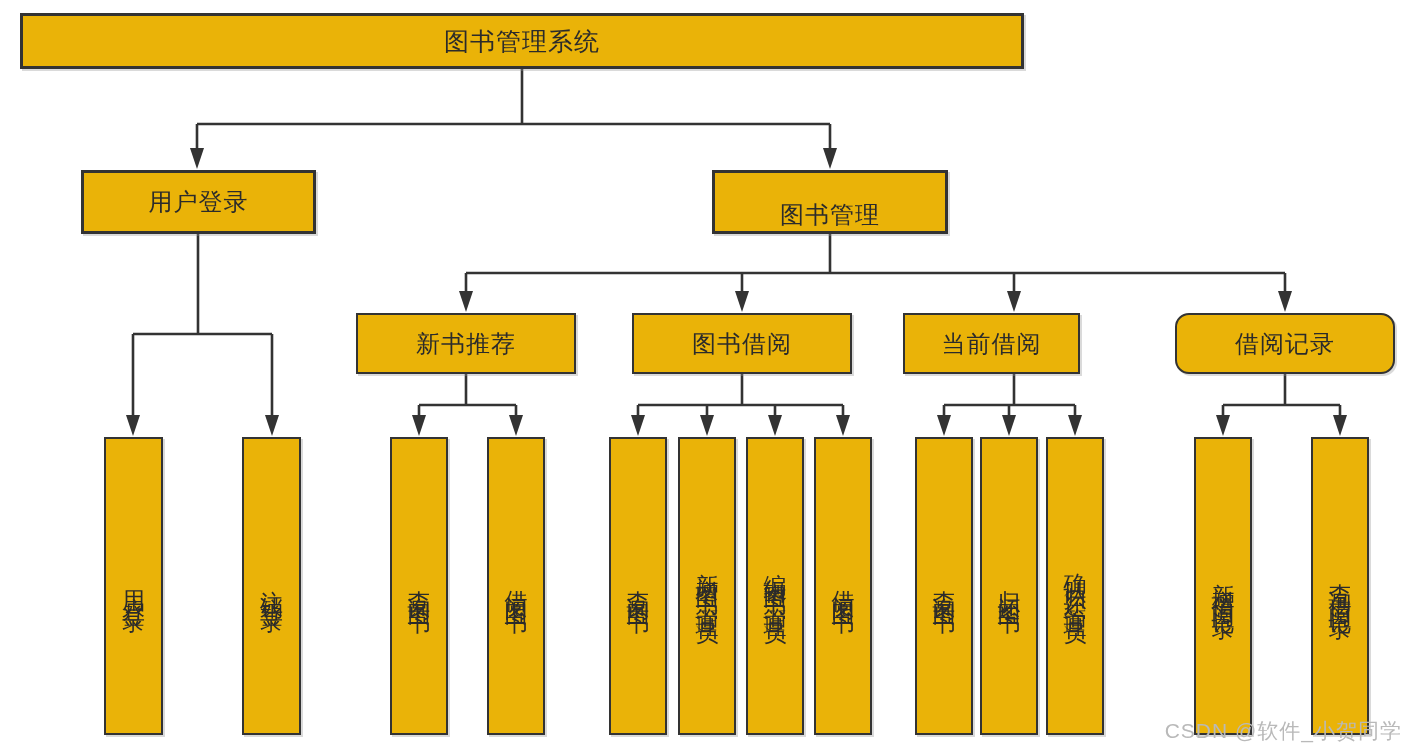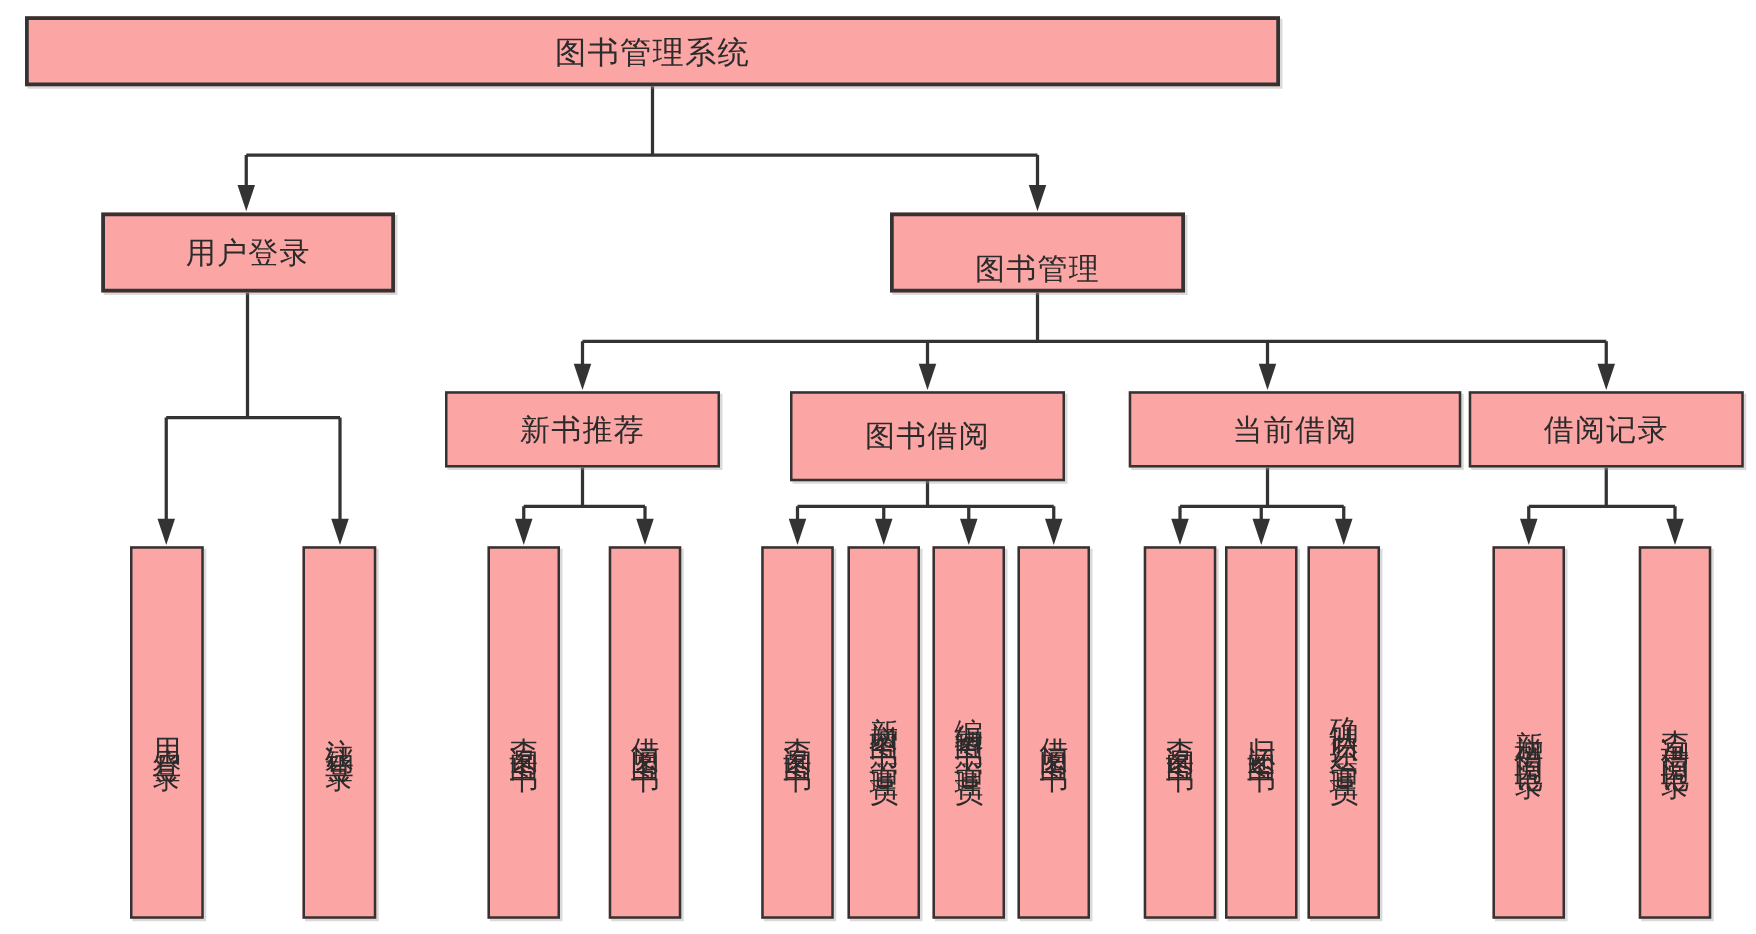--- a/index.html
+++ b/index.html
@@ -17,21 +17,21 @@
   }
   .connectors {
     position: absolute;
     left: 0;
     top: 0;
     pointer-events: none;
   }
   .box {
     position: absolute;
     box-sizing: border-box;
-    background: #fca5a5;
+    background: #eab308;
     border: 3px solid #333333;
     box-shadow: 2px 2px 0 rgba(150,150,150,0.35);
     display: flex;
     align-items: center;
     justify-content: center;
     color: #2b2b2b;
   }
   .hbox {
     font-size: 24px;
     letter-spacing: 1px;
@@ -119,27 +119,27 @@
   <div class="box hbox" style="left:81px; top:170px; width:235px; height:64px;">
     <span>用户登录</span>
   </div>
   <div class="box hbox" style="left:712px; top:170px; width:236px; height:64px;align-items:flex-end;">
     <span>图书管理</span>
   </div>
 
   <div class="box hbox l3-box" style="left:356px; top:313px; width:220px; height:61px;justify-content:center;">
     <span>新书推荐</span>
   </div>
-  <div class="box hbox l3-box" style="left:632px; top:313px; width:220px; height:72px;">
+  <div class="box hbox l3-box" style="left:632px; top:313px; width:220px; height:61px;">
     <span>图书借阅</span>
   </div>
-  <div class="box hbox l3-box" style="left:903px; top:313px; width:266px; height:61px;font-family:Liberation Mono, monospace;">
+  <div class="box hbox l3-box" style="left:903px; top:313px; width:177px; height:61px;font-family:Liberation Mono, monospace;">
     <span>当前借阅</span>
   </div>
-  <div class="box hbox l3-box" style="left:1175px; top:313px; width:220px; height:61px;">
+  <div class="box hbox l3-box" style="left:1175px; top:313px; width:220px; height:61px;border-radius:14px;">
     <span>借阅记录</span>
   </div>
 
   <div class="box vbox" style="left:104px; top:437px; width:59px; height:298px;">
     <span>用户登录</span>
   </div>
   <div class="box vbox" style="left:242px; top:437px; width:59px; height:298px;">
     <span>注销登录</span>
   </div>
 
@@ -173,14 +173,15 @@
     <span>确认归还（管理员）</span>
   </div>
 
   <div class="box vbox" style="left:1194px; top:437px; width:58px; height:298px;">
     <span>新增借阅记录</span>
   </div>
   <div class="box vbox" style="left:1311px; top:437px; width:58px; height:298px;">
     <span>查询借阅记录</span>
   </div>
 
+  <div class="watermark">CSDN @软件_小贺同学</div>
 
 </div>
 
 </body></html>

